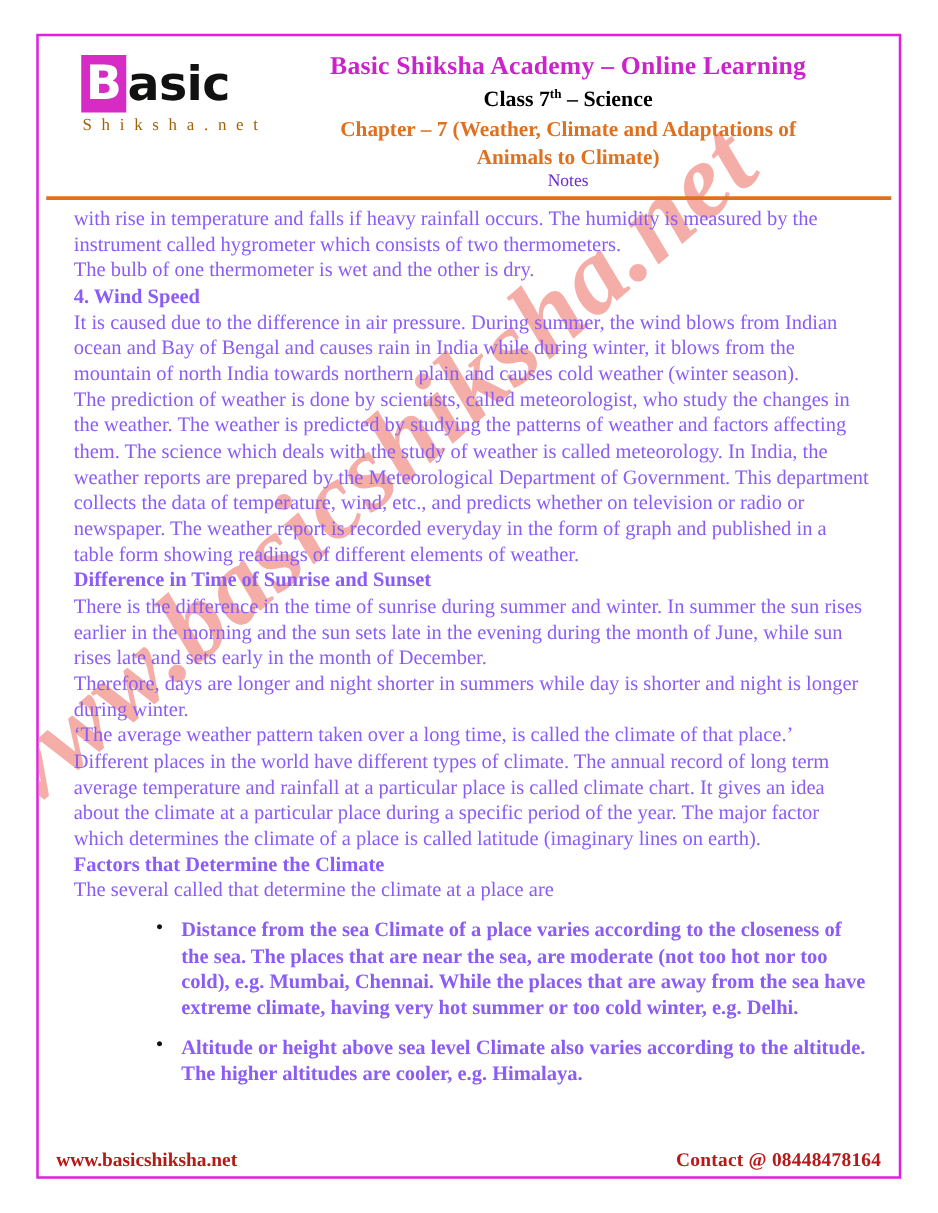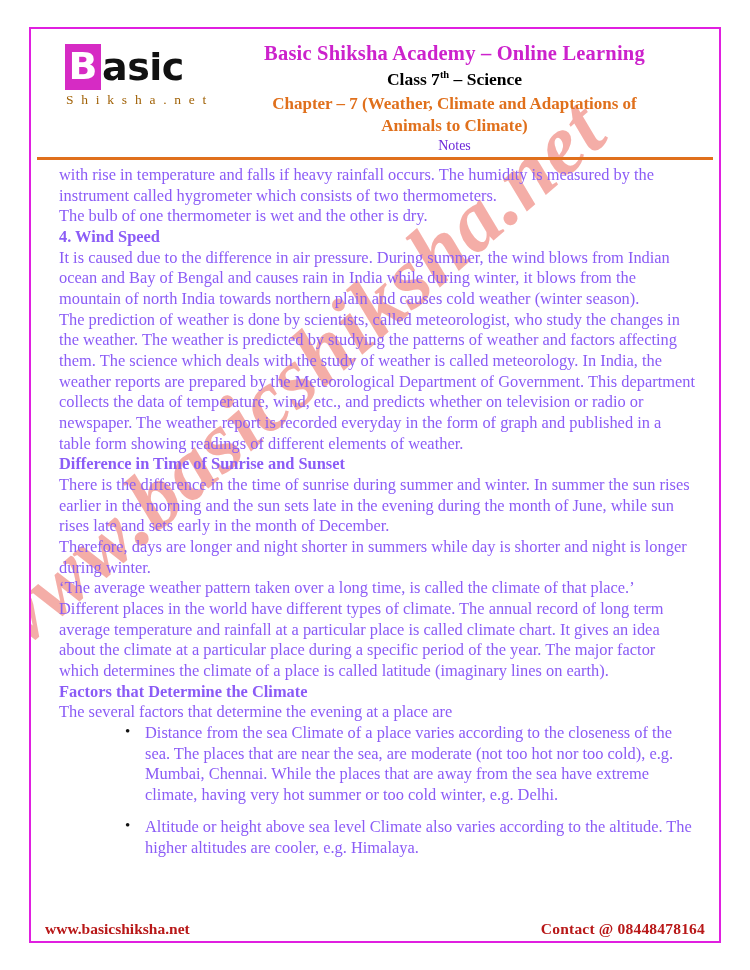--- a/index.html
+++ b/index.html
@@ -175,23 +175,24 @@
     text-align: left;
   }
   .para {
     margin-bottom: 0;
   }
   .sec-head {
     font-weight: 700;
     margin-top: 13px;
   }
   ul.bullets {
-    margin: 0 0 0 0;
+    margin: 11px 0 0 0;
     padding-left: 66px;
     list-style: none;
+    font-weight: bold;
   }
   ul.bullets li {
     position: relative;
     margin-bottom: 11px;
     padding-left: 20px;
     line-height: 1.26;
   }
   ul.bullets li::before {
     content: "\2022";
     position: absolute;
@@ -264,21 +265,21 @@
 
     <p class="para">The prediction of weather is done by scientists, called meteorologist, who study the changes in the weather. The weather is predicted by studying the patterns of weather and factors affecting them. The science which deals with the study of weather is called meteorology. In India, the weather reports are prepared by the Meteorological Department of Government. This department collects the data of temperature, wind, etc., and predicts whether on television or radio or newspaper. The weather report is recorded everyday in the form of graph and published in a table form showing readings of different elements of weather.</p>
 
     <p class="sec-head">Difference in Time of Sunrise and Sunset</p>
     <p class="para">There is the difference in the time of sunrise during summer and winter. In summer the sun rises earlier in the morning and the sun sets late in the evening during the month of June, while sun rises late and sets early in the month of December.</p>
     <p class="para">Therefore, days are longer and night shorter in summers while day is shorter and night is longer during winter.</p>
 
     <p class="para">‘The average weather pattern taken over a long time, is called the climate of that place.’ Different places in the world have different types of climate. The annual record of long term average temperature and rainfall at a particular place is called climate chart. It gives an idea about the climate at a particular place during a specific period of the year. The major factor which determines the climate of a place is called latitude (imaginary lines on earth).</p>
 
     <p class="sec-head">Factors that Determine the Climate</p>
-    <p class="para">The several factors that determine the evening at a place are</p>
+    <p class="para">The several called that determine the climate at a place are</p>
 
     <ul class="bullets">
       <li>Distance from the sea Climate of a place varies according to the closeness of the sea. The places that are near the sea, are moderate (not too hot nor too cold), e.g. Mumbai, Chennai. While the places that are away from the sea have extreme climate, having very hot summer or too cold winter, e.g. Delhi.</li>
       <li>Altitude or height above sea level Climate also varies according to the altitude. The higher altitudes are cooler, e.g. Himalaya.</li>
     </ul>
 
   </div>
 
   <div id="footer">
     <span class="f-left">www.basicshiksha.net</span>

